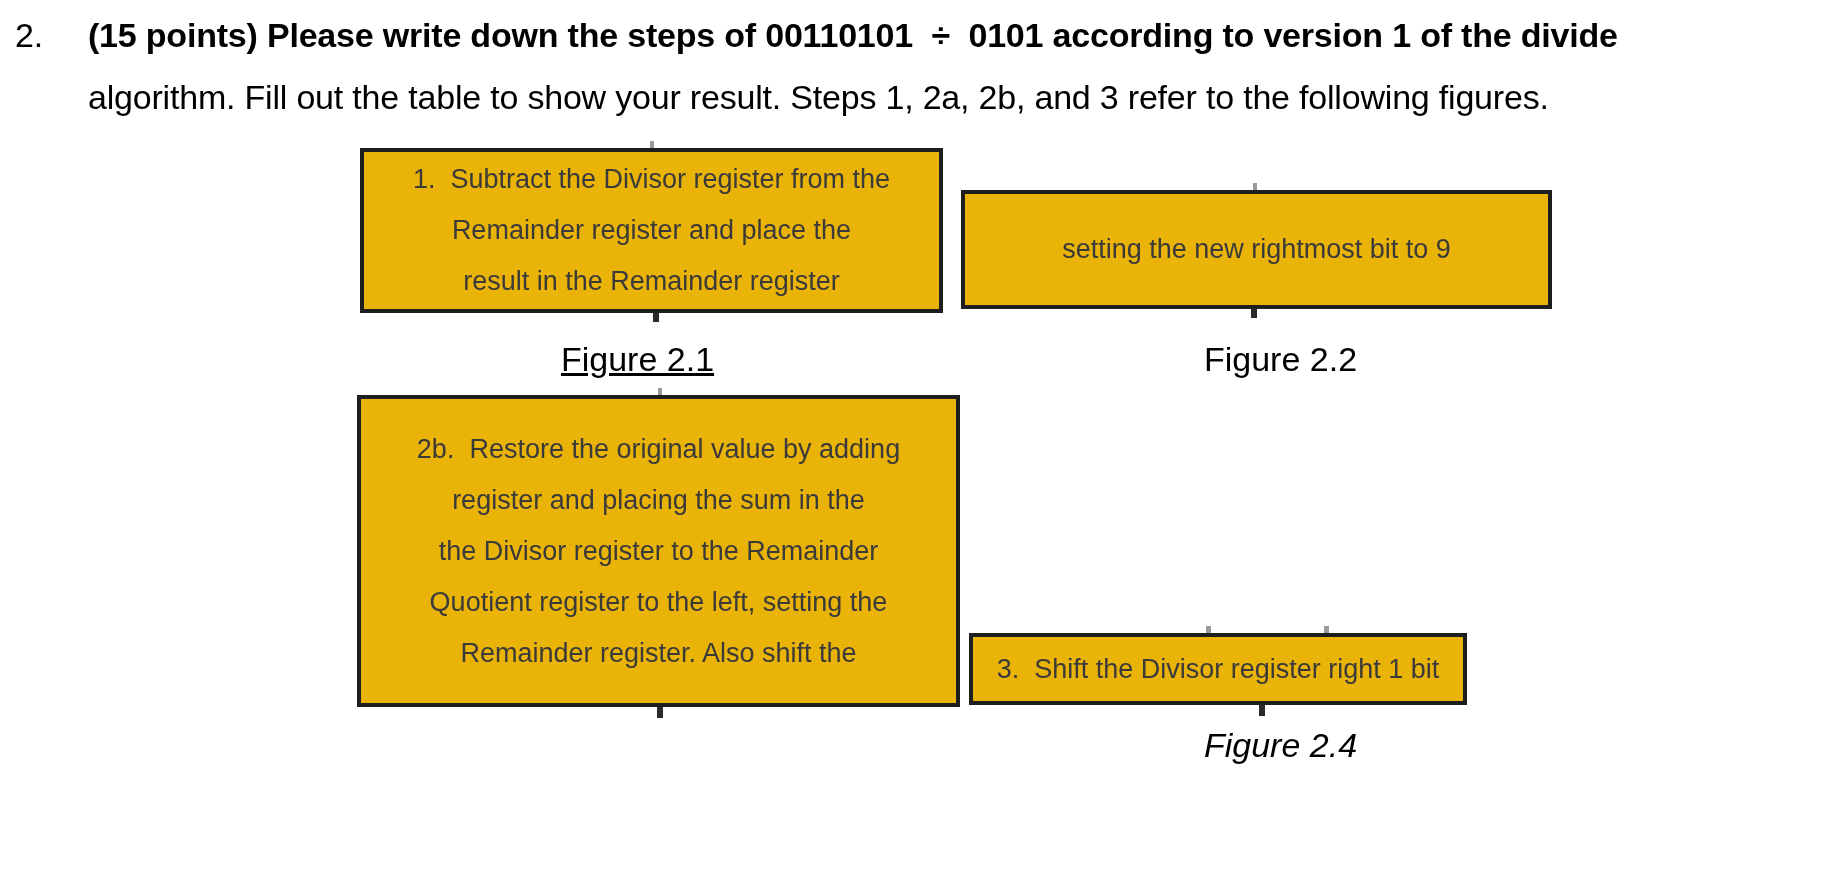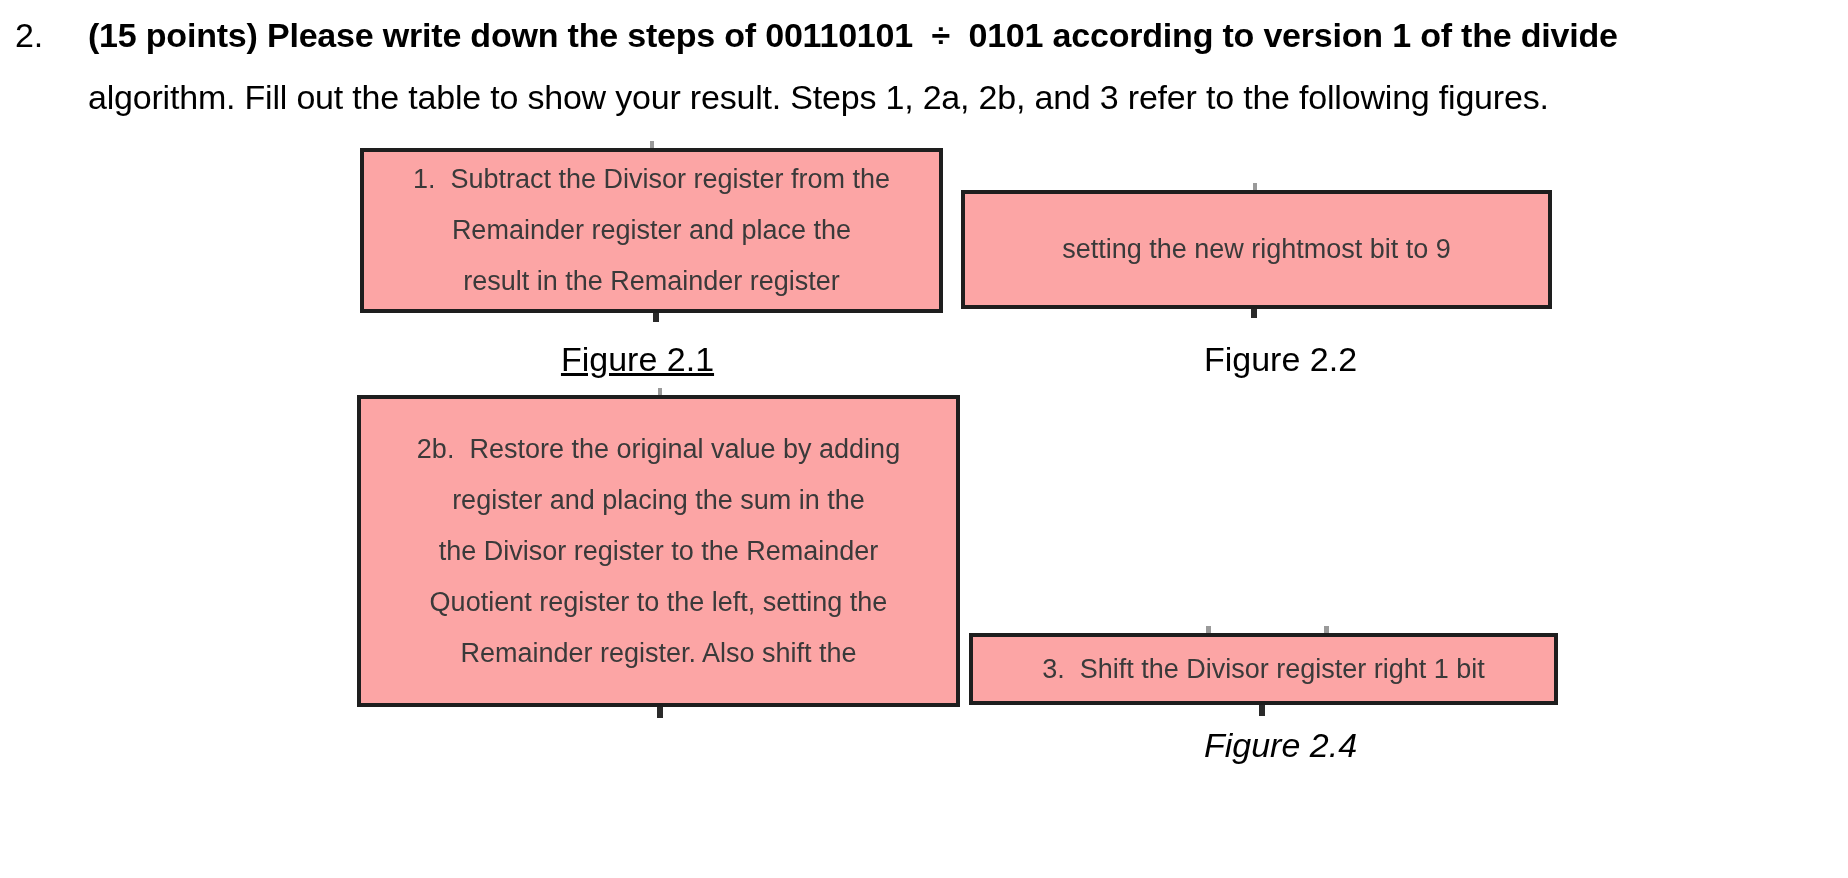--- a/index.html
+++ b/index.html
@@ -19,36 +19,36 @@
     white-space: pre;
     letter-spacing: -0.2px;
     line-height: 44px;
   }
   .q-num  { left: 15px;  top: 13px; }
   .q-l1   { left: 88px;  top: 13px; font-weight: bold; }
   .q-l2   { left: 88px;  top: 75px; }
 
   .figbox {
     position: absolute;
-    background: #fca5a5;
+    background: #eab308;
     border: 4px solid #1e1e1e;
     color: #3a3a3a;
     font-size: 27px;
     line-height: 51px;
     text-align: center;
     display: flex;
     flex-direction: column;
     justify-content: center;
     align-items: center;
     white-space: pre;
   }
   .box-1  { left: 360px; top: 148px; width: 583px; height: 165px; }
   .box-2a { left: 961px; top: 190px; width: 591px; height: 119px; }
   .box-2b { left: 357px; top: 395px; width: 603px; height: 312px; }
-  .box-3  { left: 969px; top: 633px; width: 589px; height: 72px; }
+  .box-3  { left: 969px; top: 633px; width: 498px; height: 72px; }
 
   .caption {
     position: absolute;
     font-size: 34px;
     color: #000000;
     text-align: center;
     white-space: pre;
   }
   .cap-1 { left: 346px; top: 340px; width: 583px; text-decoration: underline; }
   .cap-2 { left: 985px; top: 340px; width: 591px; }

